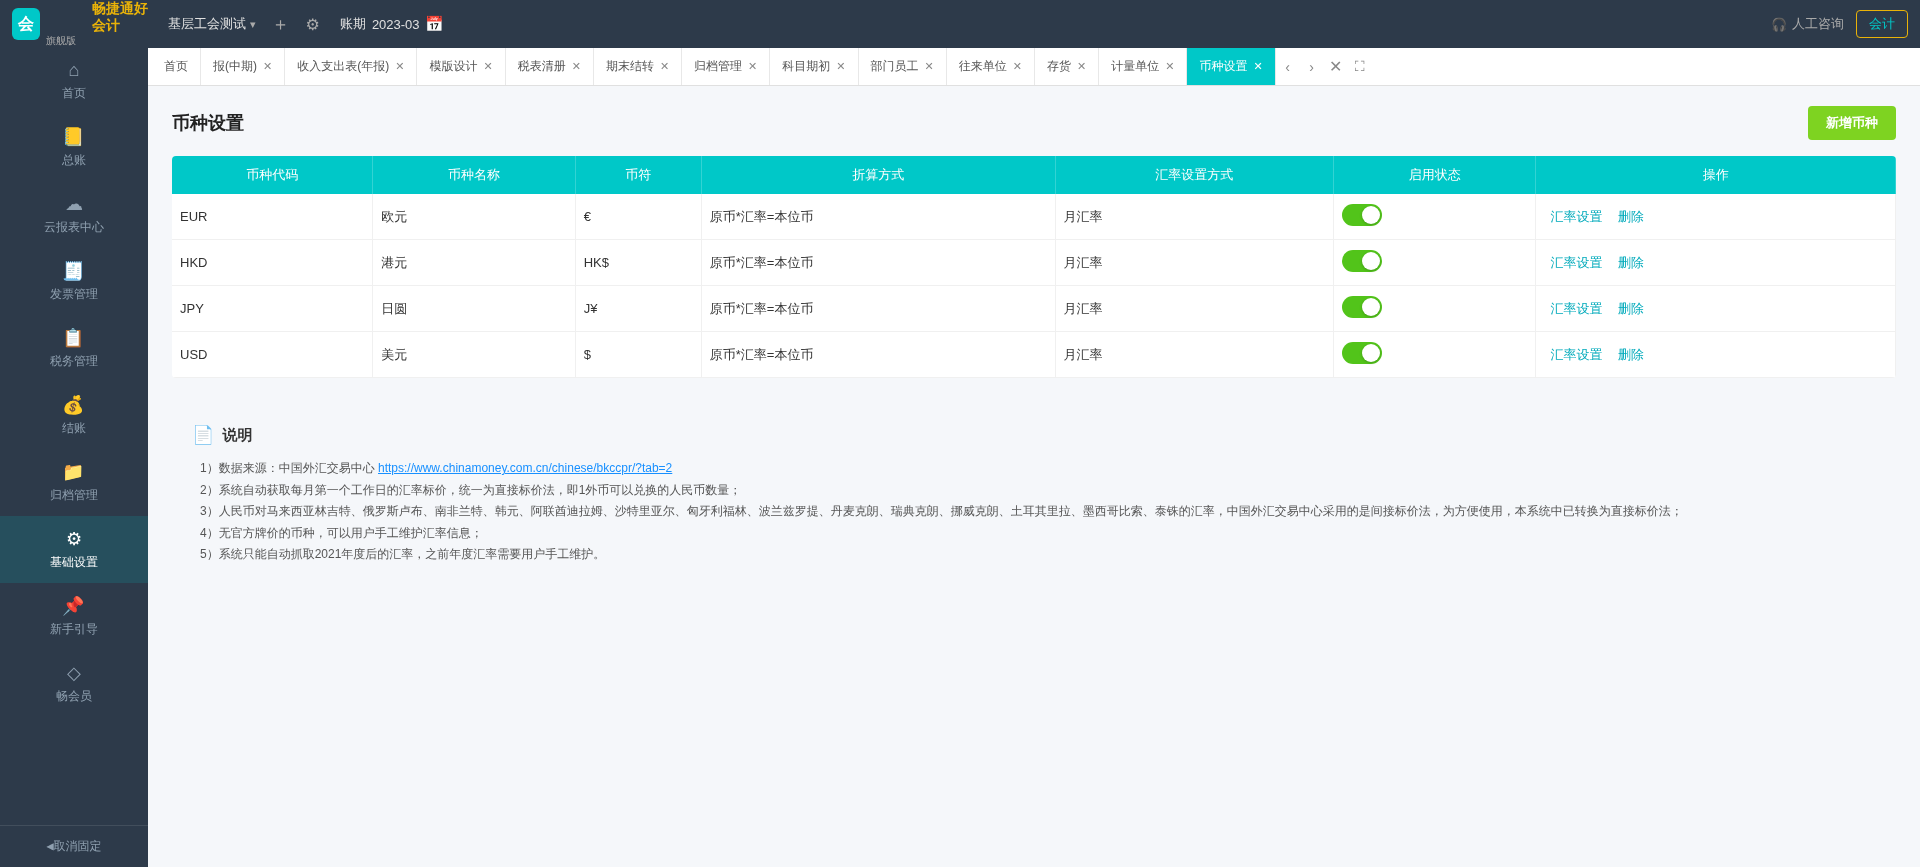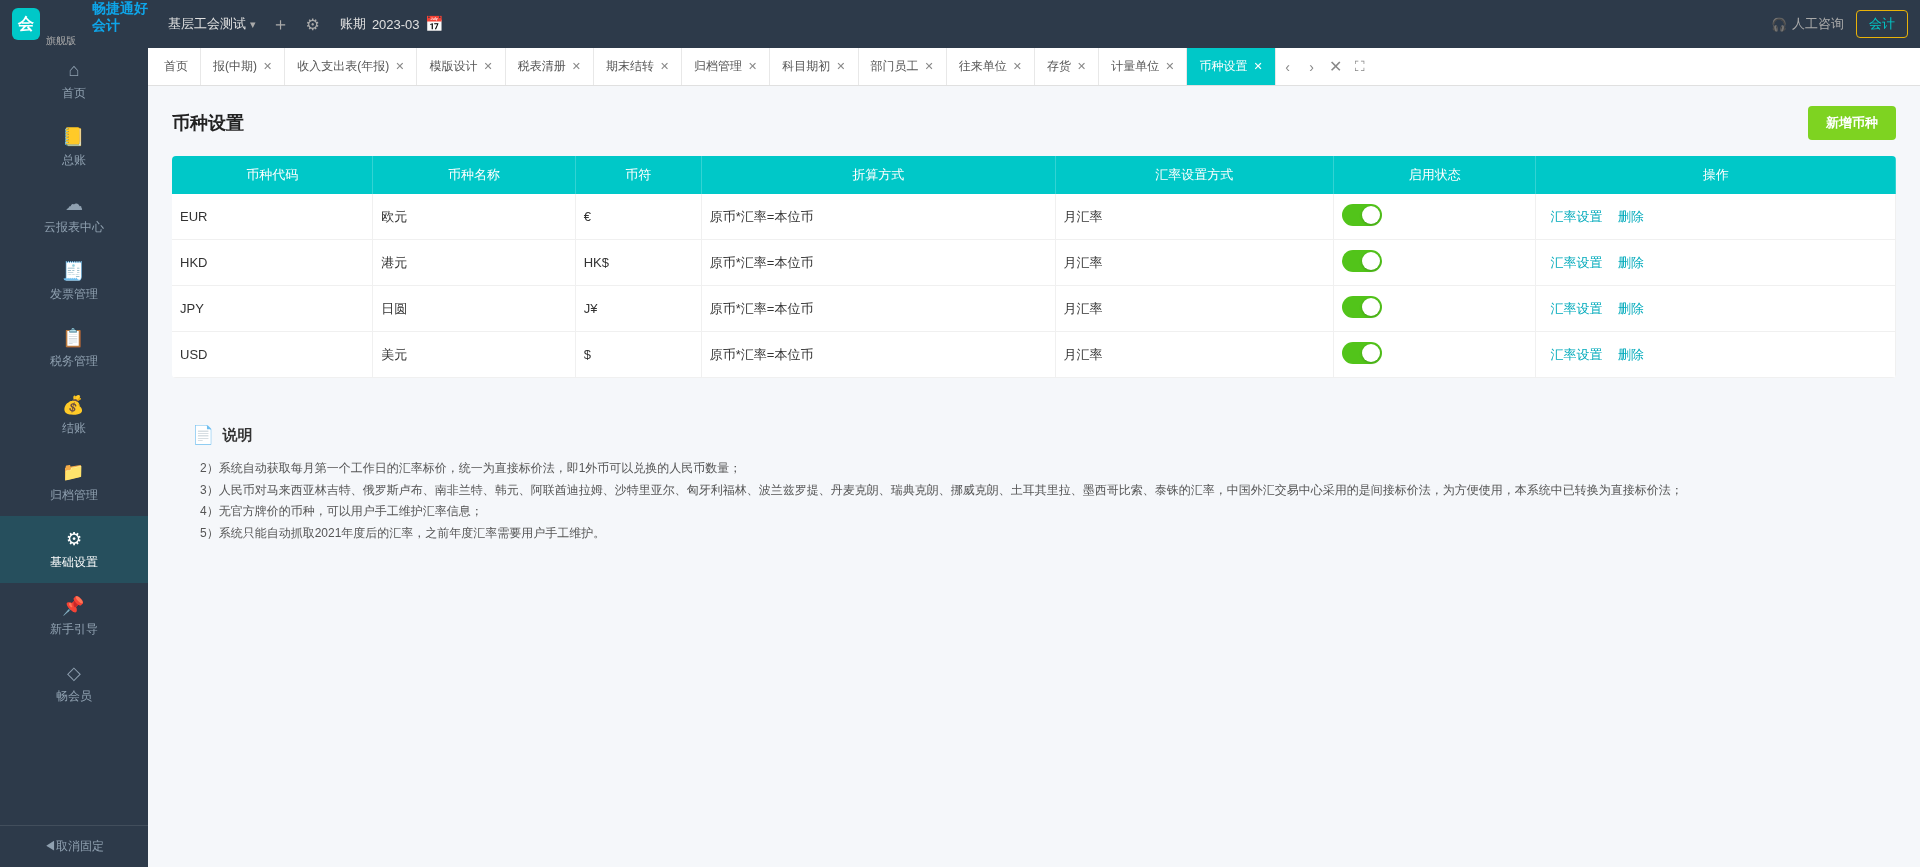--- a/index.html
+++ b/index.html
@@ -2,42 +2,42 @@
 <html><head>
   <meta charset="utf-8">
   <style>
     * { box-sizing: border-box; margin: 0; padding: 0; }
     body { font-family: 'Microsoft YaHei', Arial, sans-serif; font-size: 13px; background: #f0f2f5; color: #333; display: flex; flex-direction: column; height: 867px; overflow: hidden; }
 
     
     .top-header { background: #2d3a4a; height: 48px; display: flex; align-items: center; padding: 0 12px; gap: 8px; flex-shrink: 0; }
     .logo-area { display: flex; align-items: center; gap: 6px; width: 148px; }
     .logo-icon { width: 32px; height: 32px; background: #00c8c8; border-radius: 6px; display: flex; align-items: center; justify-content: center; color: white; font-size: 16px; font-weight: bold; }
-    .logo-text { color: #0ea5e9; font-size: 14px; font-weight: bold; line-height: 1.2; margin-left: 46px; }
+    .logo-text { color: #eab308; font-size: 14px; font-weight: bold; line-height: 1.2; margin-left: 46px; }
     .logo-sub { color: #aaa; font-size: 10px; font-family: Liberation Mono, monospace; }
     .header-company { color: #e0e0e0; font-size: 13px; display: flex; align-items: center; gap: 4px; }
     .dropdown-arrow { color: #aaa; font-size: 11px; cursor: pointer; }
     .header-plus { color: #aaa; font-size: 18px; cursor: pointer; margin-left: 8px; }
     .header-gear { color: #aaa; font-size: 16px; cursor: pointer; margin-left: 8px; }
     .header-period { color: #e0e0e0; font-size: 13px; margin-left: 12px; display: flex; align-items: center; gap: 6px; }
     .period-calendar { color: #00c8c8; font-size: 15px; cursor: pointer; }
     .header-right { margin-left: auto; display: flex; align-items: center; gap: 12px; }
     .header-help { color: #aaa; font-size: 13px; display: flex; align-items: center; gap: 4px; cursor: pointer; }
     .btn-account { background: transparent; border: 1px solid #eab308; color: #00c8c8; padding: 4px 12px; border-radius: 4px; cursor: pointer; font-size: 13px; }
 
     
     .main-layout { display: flex; flex: 1; overflow: hidden; }
 
     
     .sidebar { width: 148px; background: #2d3a4a; display: flex; flex-direction: column; flex-shrink: 0; overflow-y: auto; }
     .sidebar-item { display: flex; flex-direction: column; align-items: center; padding: 12px 0; cursor: pointer; color: #8fa0b0; font-size: 12px; gap: 4px; }
     .sidebar-item.active { color: #fff; background: rgba(0,200,200,0.15); }
     .sidebar-icon { font-size: 18px; }
     .sidebar-footer { margin-top: auto; padding: 12px 0; border-top: 1px solid rgba(255,255,255,0.1); }
-    .sidebar-pin { color: #8fa0b0; font-size: 12px; text-align: right; cursor: pointer; display: flex; align-items: center; justify-content: center; gap: 4px; }
+    .sidebar-pin { color: #8fa0b0; font-size: 12px; text-align: right; cursor: pointer; display: flex; align-items: center; justify-content: center; gap: 4px; font-family: Liberation Mono, monospace; }
 
     
     .content-area { flex: 1; display: flex; flex-direction: column; overflow: hidden; }
 
     
     .tab-bar { background: #fff; display: flex; align-items: center; border-bottom: 1px solid #e0e0e0; flex-shrink: 0; padding: 0 4px; height: 38px; overflow: hidden; }
     .tab-item { display: flex; align-items: center; padding: 0 12px; height: 38px; font-size: 12px; color: #555; cursor: pointer; white-space: nowrap; border-right: 1px solid #e8e8e8; gap: 4px; flex-shrink: 0; }
     .tab-item.active { background: #00c8c8; color: #fff; }
     .tab-close { font-size: 11px; color: #888; cursor: pointer; margin-left: 2px; }
     .tab-item.active .tab-close { color: #fff; }
@@ -305,20 +305,21 @@
   </tr>
           </tbody>
       </table>
 
       <div class="notes-section">
         <div class="notes-title">
           <span class="notes-icon">📄</span>
           <span>说明</span>
         </div>
         <ul class="notes-list" id="notes-list">
+        <li>1）数据来源：中国外汇交易中心 <a class="notes-link" href="#">https://www.chinamoney.com.cn/chinese/bkccpr/?tab=2</a></li>
             <li>2）系统自动获取每月第一个工作日的汇率标价，统一为直接标价法，即1外币可以兑换的人民币数量；</li>
             <li>3）人民币对马来西亚林吉特、俄罗斯卢布、南非兰特、韩元、阿联酋迪拉姆、沙特里亚尔、匈牙利福林、波兰兹罗提、丹麦克朗、瑞典克朗、挪威克朗、土耳其里拉、墨西哥比索、泰铢的汇率，中国外汇交易中心采用的是间接标价法，为方便使用，本系统中已转换为直接标价法；</li>
             <li>4）无官方牌价的币种，可以用户手工维护汇率信息；</li>
             <li>5）系统只能自动抓取2021年度后的汇率，之前年度汇率需要用户手工维护。</li>
           </ul>
       </div>
     </div>
   </div>
 </div>
 

